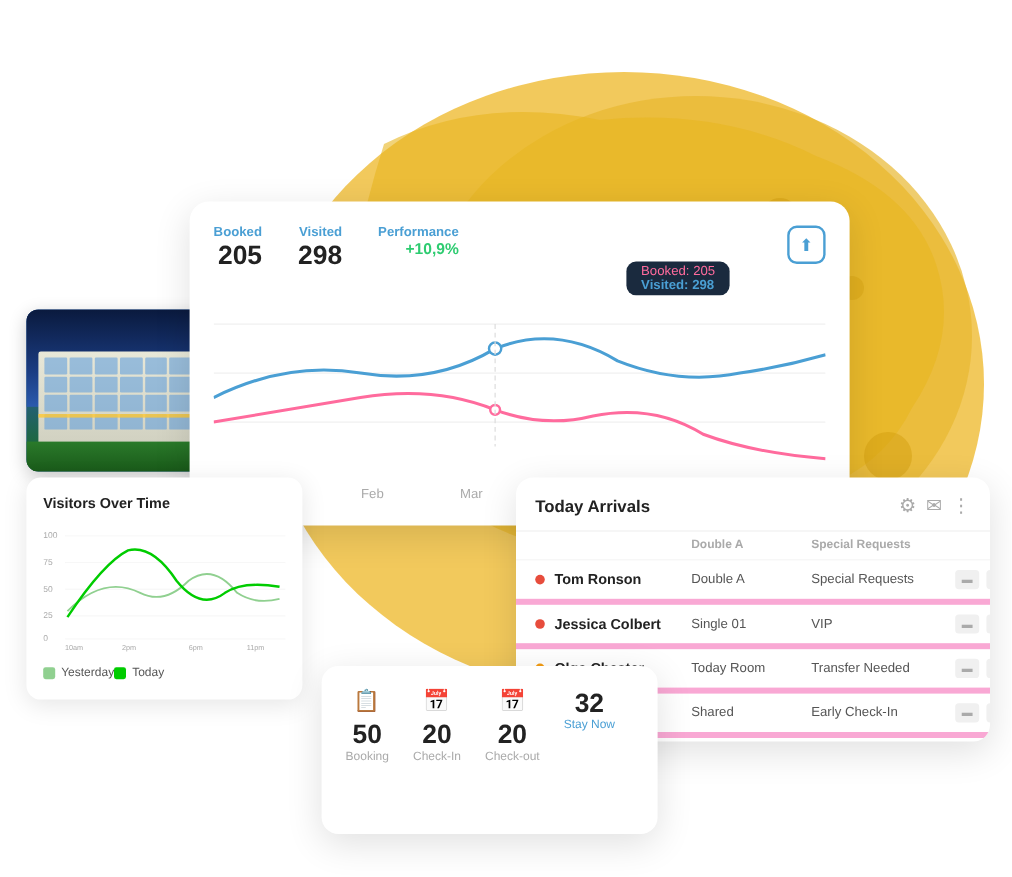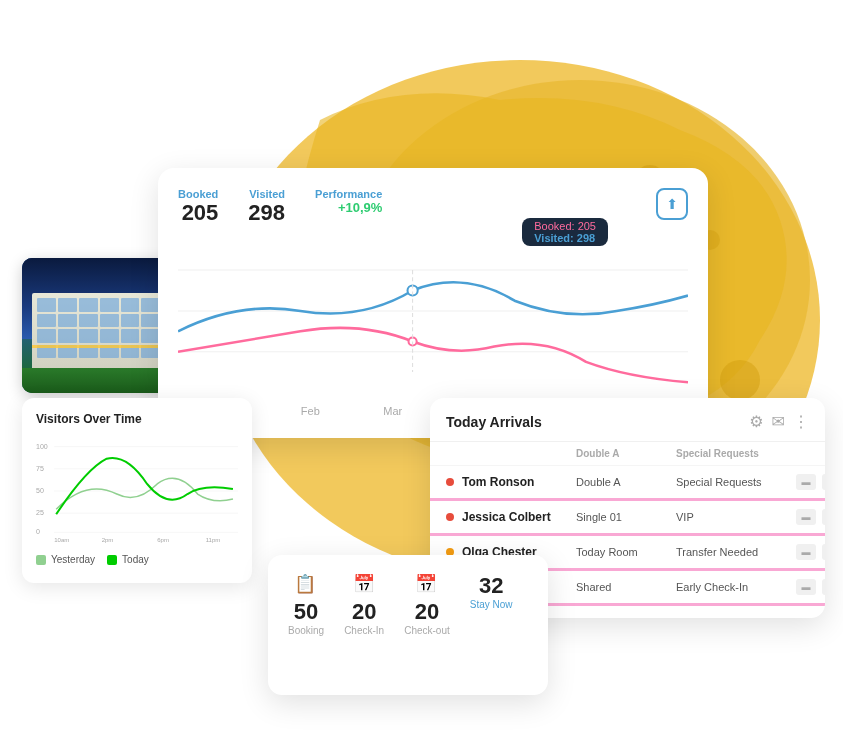--- a/index.html
+++ b/index.html
@@ -222,21 +222,20 @@
       margin-bottom: 8px;
     }
 
     .visitors-chart {
       width: 100%;
       height: 110px;
     }
 
     .visitors-legend {
       display: flex;
-      gap: 12px;
       margin-top: 6px;
     }
 
     .legend-item {
       display: flex;
       align-items: center;
       gap: 5px;
       font-size: 10px;
       color: #555;
     }
@@ -290,21 +289,21 @@
       color: #aaa;
       font-weight: 600;
       border-bottom: 1px solid #f5f5f5;
     }
 
     .arrival-row {
       display: grid;
       grid-template-columns: 130px 100px 120px 80px;
       padding: 8px 16px;
       align-items: center;
-      border-bottom: 3px solid #f9a8d4;
+      border-bottom: 5px solid #f9a8d4;
     }
 
     .arrival-name {
       font-size: 12px;
       font-weight: 600;
       color: #222;
       display: flex;
       align-items: center;
       gap: 8px;
     }

